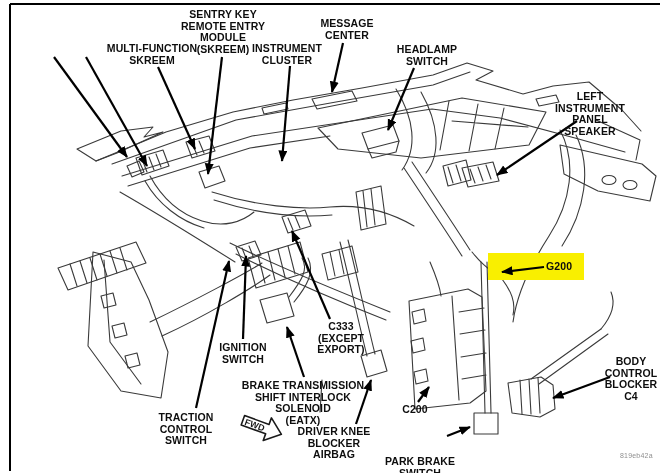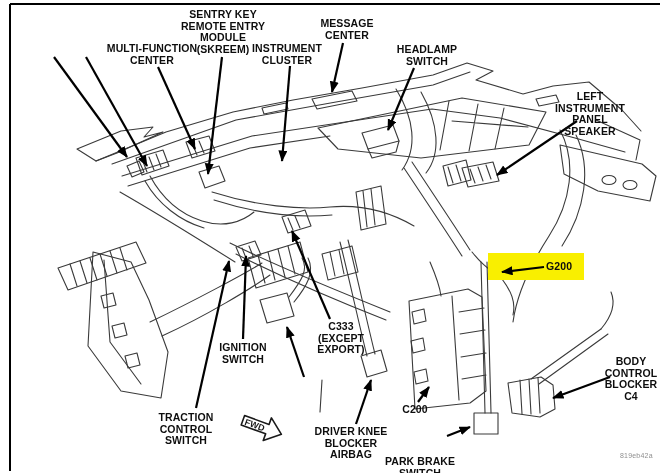--- a/index.html
+++ b/index.html
@@ -161,44 +161,48 @@
       <line x1="610" y1="377" x2="553" y2="398" marker-end="url(#ah)"></line>
     </g>
 
     <g transform="translate(247,409) rotate(20)">
       <path d="M0,7 L26,7 L26,0 L41,12 L26,24 L26,17 L0,17 Z" fill="#fff" stroke="#1a1a1a" stroke-width="1.6" stroke-linejoin="round"></path>
       <text x="2.5" y="15.5" font-size="9" font-weight="bold" fill="#1a1a1a" font-family="Liberation Sans, sans-serif">FWD</text>
     </g>
   </svg>
 
   <div class="label" style="left:152px;top:43px">MULTI-FUNCTION
-CENTER</div>
+SKREEM</div>
   <div class="label" style="left:223px;top:9px">SENTRY KEY
 REMOTE ENTRY
 MODULE
 (SKREEM)</div>
   <div class="label" style="left:347px;top:18px">MESSAGE
 CENTER</div>
   <div class="label" style="left:287px;top:43px">INSTRUMENT
 CLUSTER</div>
   <div class="label" style="left:427px;top:44px">HEADLAMP
 SWITCH</div>
   <div class="label" style="left:590px;top:91px">LEFT
 INSTRUMENT
 PANEL SPEAKER</div>
   <div class="label anchor-left" style="left:546px;top:261px">G200</div>
   <div class="label" style="left:243px;top:342px">IGNITION
 SWITCH</div>
   <div class="label" style="left:341px;top:321px">C333
 (EXCEPT
 EXPORT)</div>
+  <div class="label" style="left:303px;top:380px">BRAKE TRANSMISSION
+SHIFT INTERLOCK
+SOLENOID
+(EATX)</div>
   <div class="label" style="left:186px;top:412px">TRACTION
 CONTROL
 SWITCH</div>
-  <div class="label" style="left:351px;top:426px">DRIVER KNEE
+  <div class="label" style="left:334px;top:426px">DRIVER KNEE
 BLOCKER
 AIRBAG</div>
   <div class="label" style="left:415px;top:404px">C200</div>
   <div class="label" style="left:420px;top:456px">PARK BRAKE
 SWITCH</div>
   <div class="label" style="left:631px;top:356px">BODY
 CONTROL
 BLOCKER C4</div>
 
   <div class="fig-code" style="left:620px;top:452px">819eb42a</div>

